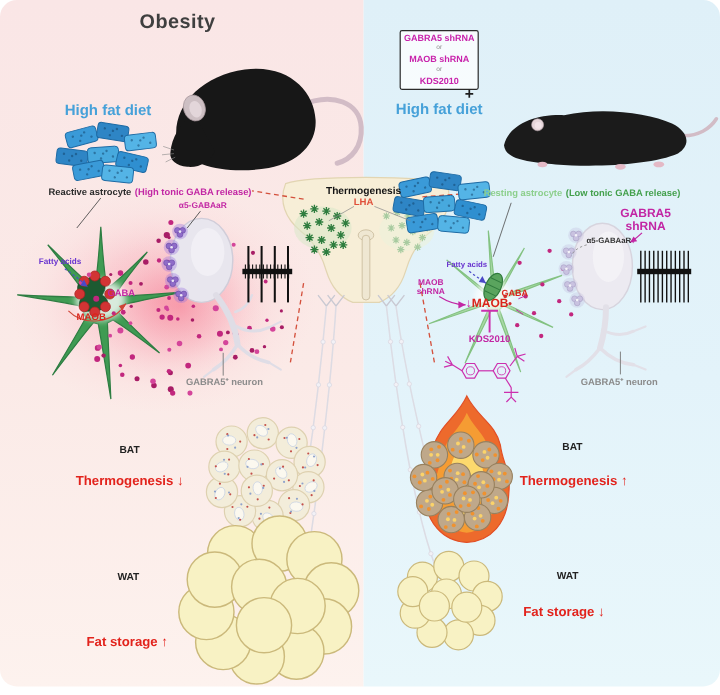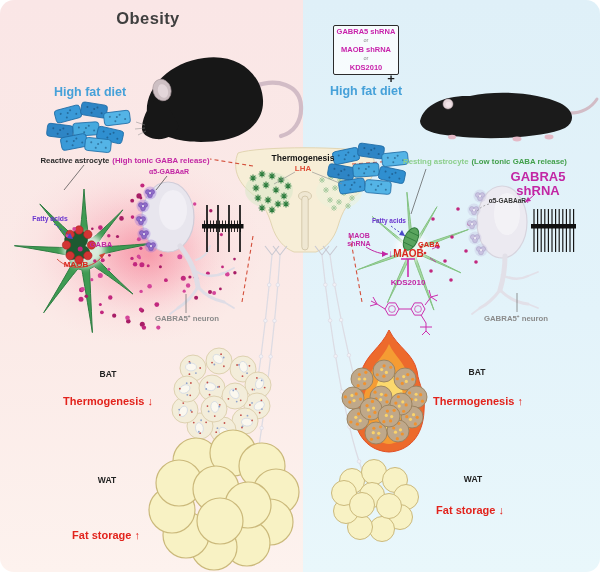--- a/index.html
+++ b/index.html
@@ -17,21 +17,21 @@
   .diet{font-size:12.5px;color:#46a1d9;}
   .astroL1{font-size:7.8px;color:#2b2b2b;}
   .astroL1 .state{color:#c226a4;margin-left:3px;}
   .astroR1{font-size:7.8px;color:#8ccf8c;}
   .astroR1 .state{color:#43a04c;margin-left:3px;}
   .magenta{color:#c226a4;}
   .red{color:#da251c;}
   .violet{color:#6a35cf;}
   .grayneuron{font-size:7.8px;color:#8b8b8b;font-weight:bold;}
   .tiny{font-size:7px;}
-  .small{font-size:13px;}
+  .small{font-size:10px;}
   .batwat{font-size:8.5px;color:#222;}
   .bigred{font-size:11px;color:#e2231c;}
   .treat-box{position:absolute;left:333px;top:25px;width:64px;height:48px;z-index:2;
       border:1.5px solid #2b2b2b;border-radius:2px;background:rgba(255,255,255,.75);
       display:flex;flex-direction:column;justify-content:space-evenly;align-items:center;}
   .treat-box .opt{font-size:7.5px;font-weight:bold;color:#c822ab;line-height:1;}
   .treat-box .or{font-size:5.5px;color:#8a8a8a;line-height:1;}
   .plus{font-size:13px;color:#1c1c1c;}
   .hypo{font-size:8.5px;color:#141414;}
   .lha{font-size:8px;color:#e0503a;}

